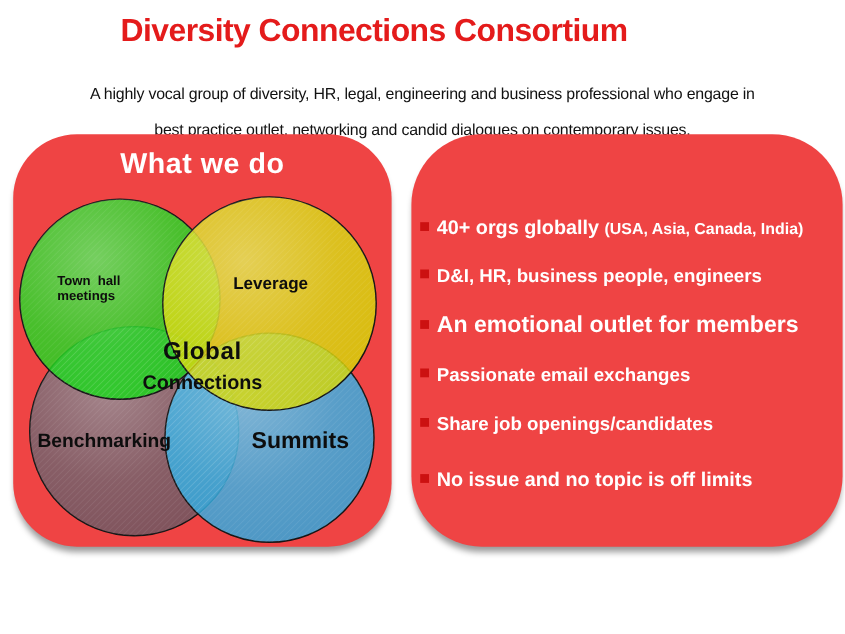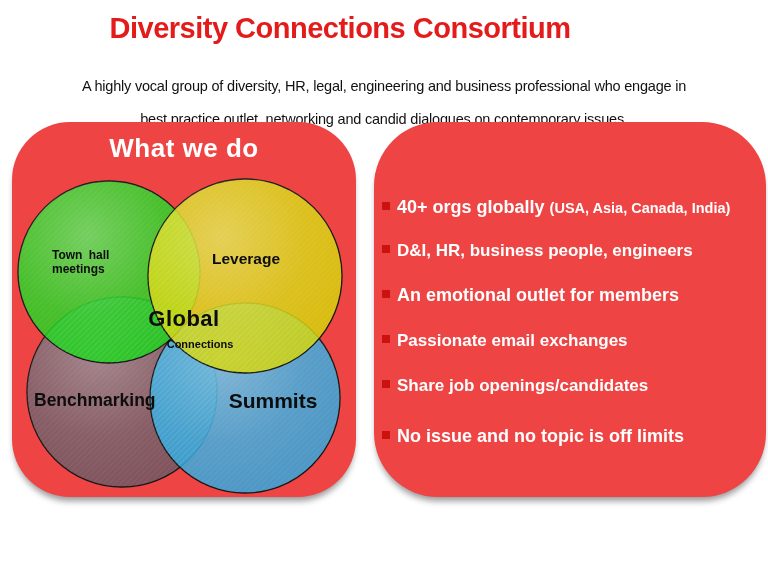--- a/index.html
+++ b/index.html
@@ -33,36 +33,36 @@
     position:absolute;left:0;top:11px;width:344px;text-align:center;
     color:#ffffff;font-size:26px;font-weight:bold;letter-spacing:0.5px;
   }
   .venn-svg{position:absolute;left:0;top:0;}
   .venn-label{
     position:absolute;color:#0d0d0d;font-weight:bold;line-height:1.2;
   }
   .lbl-town{left:40px;top:126px;font-size:12px;text-align:left;word-spacing:3px;}
   .lbl-leverage{left:200px;top:128px;width:102px;font-size:15.5px;text-align:left;}
   .lbl-global{left:0;top:184px;width:344px;font-size:22px;text-align:center;letter-spacing:0.5px;}
-  .lbl-connections{left:0;top:216px;width:344px;font-size:11px;text-align:center;padding-left:16px;}
+  .lbl-connections{left:0;top:216px;width:344px;font-size:18px;text-align:center;}
   .lbl-benchmarking{left:22px;top:268px;font-size:17.5px;}
   .lbl-summits{left:180px;top:266px;width:162px;font-size:21px;text-align:center;}
   
   .bullet-item{
     position:absolute;left:8px;right:8px;
     color:#ffffff;font-weight:bold;font-size:17px;line-height:19px;
     white-space:nowrap;
   }
   .bullet-item .sq{
     display:inline-block;width:8px;height:8px;background:#cc1111;
     margin-right:7px;vertical-align:3px;
   }
   .bi-0{top:76px;font-size:18px;}
   .bi-1{top:119px;}
-  .bi-2{top:164px;font-size:18px;}
+  .bi-2{top:164px;font-size:21px;}
   .bi-3{top:209px;}
   .bi-4{top:254px;}
   .bi-5{top:305px;font-size:18px;}
   .bullet-suffix{font-size:14.5px;font-weight:bold;}
 </style>
 </head>
 <body>
 
 <div>
 

